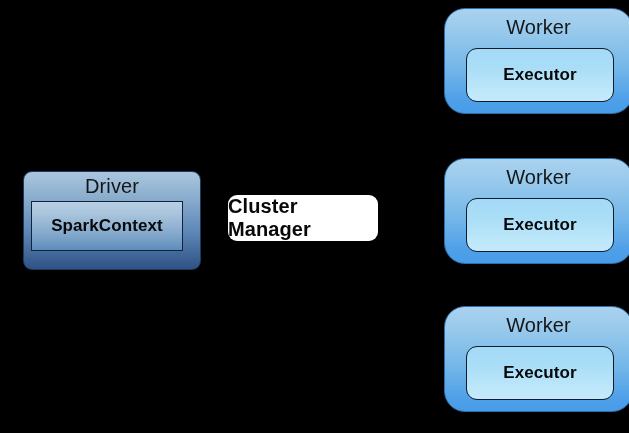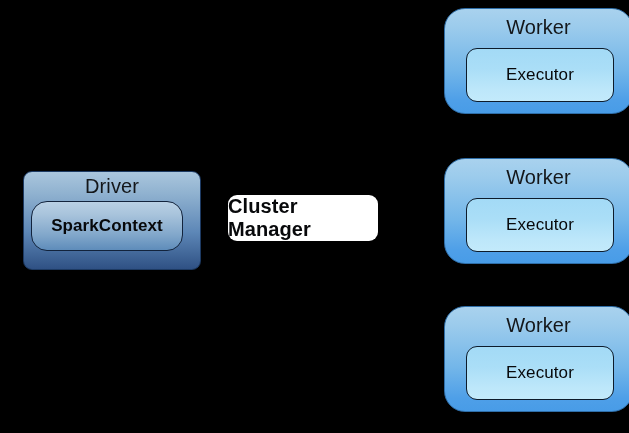--- a/index.html
+++ b/index.html
@@ -49,21 +49,21 @@
     font-weight: 400;
     color: #14171a;
     letter-spacing: 0.1px;
   }
   .sparkcontext-box {
     position: absolute;
     left: 7px;
     top: 29px;
     width: 152px;
     height: 50px;
-    border-radius: 16px;
+    border-radius: 0;
     border: 1px solid #12233c;
     background: linear-gradient(to bottom, #b9d0e4 0%, #a9c4dc 25%, #80a6ca 70%, #5e8cba 100%);
     display: flex;
     align-items: center;
     justify-content: center;
     box-sizing: border-box;
   }
   .sparkcontext-label {
     font-size: 17px;
     font-weight: 700;
@@ -125,21 +125,21 @@
     border-radius: 11px;
     border: 1px solid #0d1b2b;
     background: linear-gradient(to bottom, #a3daf6 0%, #aadef7 38%, #bde7fa 78%, #c3eafb 100%);
     display: flex;
     align-items: center;
     justify-content: center;
     box-sizing: border-box;
   }
   .executor-label {
     font-size: 17px;
-    font-weight: 400;
+    font-weight: 700;
     color: #07080a;
     letter-spacing: 0.1px;
   }
 </style>
 </head>
 <body>
 
 <div class="canvas">
 
   <div class="node driver-box">

